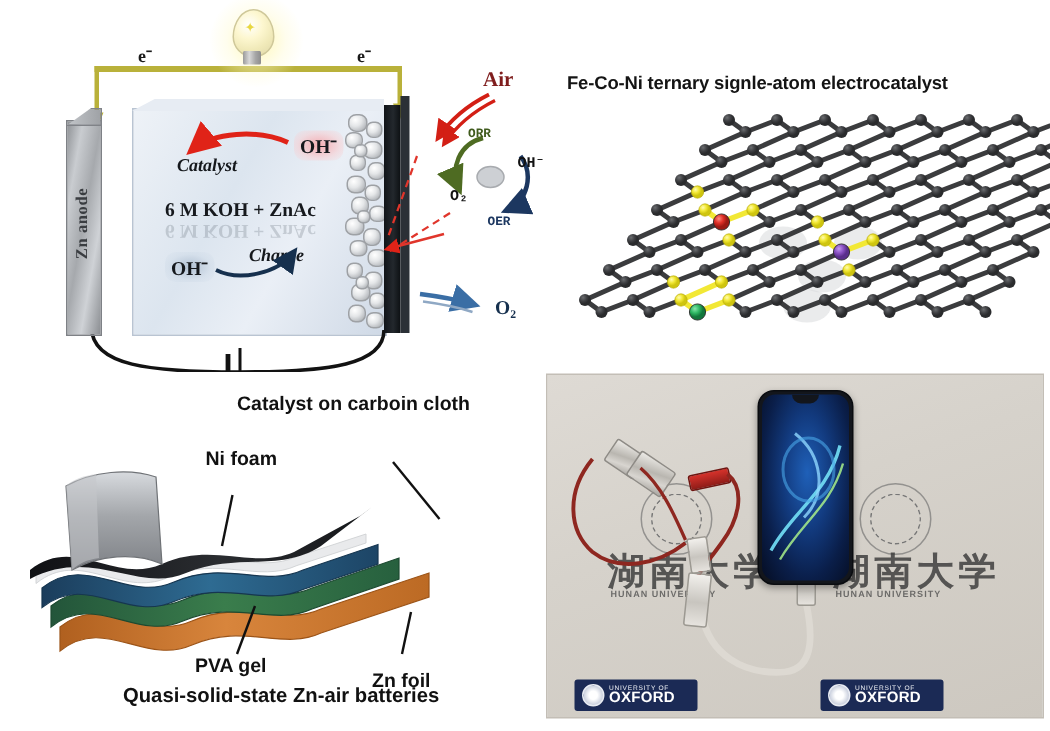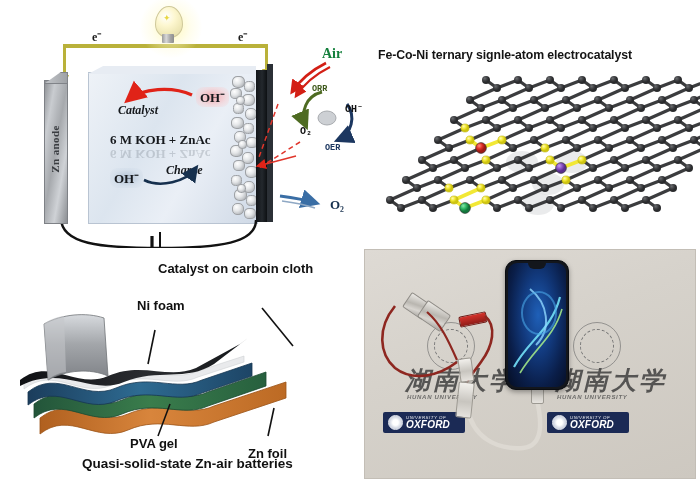--- a/index.html
+++ b/index.html
@@ -57,49 +57,49 @@
   .oh-blue{background:radial-gradient(ellipse at center,rgba(176,192,210,.95) 0%,rgba(206,218,231,.5) 60%,rgba(255,255,255,0) 100%);}
   .italic-lbl{position:absolute;font-family:"Liberation Serif",serif;font-style:italic;
      font-weight:bold;font-size:12px;color:#15181c;white-space:nowrap;}
   .elyte-text{position:absolute;font-family:"Liberation Serif",serif;font-weight:bold;
      font-size:13px;color:#16191d;white-space:nowrap;}
   .elyte-refl{position:absolute;font-family:"Liberation Serif",serif;font-weight:bold;
      font-size:13px;white-space:nowrap;transform:scaleY(-1);opacity:.22;color:#4a5560;
      filter:blur(.4px);}
 
   .air-lbl{position:absolute;font-family:"Liberation Serif",serif;font-weight:bold;
-     font-size:14px;color:#15803d;}
+     font-size:14px;color:#7f1d1d;}
   .rxn-lbl{position:absolute;font-family:Liberation Mono, monospace;font-weight:bold;
      font-size:8.5px;white-space:nowrap;}
   .o2-lbl{position:absolute;font-family:"Liberation Serif",serif;font-weight:bold;
      font-size:13px;color:#16304e;}
 
   
   #p-lattice{left:368px;top:0;width:332px;height:242px;}
   .lattice-title{position:absolute;left:10px;top:48px;font-size:12.3px;font-weight:bold;
      color:#141414;letter-spacing:-.1px;white-space:nowrap;}
 
   
   #p-stack{left:0;top:248px;width:358px;height:239px;}
   .stack-lbl{position:absolute;font-size:13px;font-weight:bold;color:#111;white-space:nowrap;}
   .stack-cap{position:absolute;font-size:13.5px;font-weight:bold;color:#111;white-space:nowrap;}
 
   
-  #p-photo{left:358px;top:243px;width:342px;height:244px;font-style:italic;}
+  #p-photo{left:358px;top:243px;width:342px;height:244px;}
   .photo-frame{position:absolute;left:6px;top:6px;width:330px;height:228px;
      background:linear-gradient(160deg,#dedad4 0%,#d6d2cb 40%,#cdc8c0 100%);
      border:1px solid #c3beb6;overflow:hidden;}
   .stamp{position:absolute;border-radius:50%;border:1.5px solid #6a6a6a;opacity:.62;}
   .stamp-inner{position:absolute;border:1px dashed #777;border-radius:50%;}
   .hanzi{position:absolute;font-family:"Liberation Serif",serif;font-weight:bold;
      color:#3a3a3a;white-space:nowrap;opacity:.82;}
   .hunan-en{position:absolute;font-size:6px;font-weight:bold;color:#4a4a4a;
      letter-spacing:.7px;white-space:nowrap;opacity:.75;}
   .oxford-badge{position:absolute;background:#1b2a55;border-radius:2px;
-     display:flex;align-items:center;gap:3px;padding:3px 5px;}
+     display:flex;align-items:center;gap:3px;padding:3px 5px;margin-top:41px;}
   .ox-crest{width:13px;height:13px;border-radius:50%;
      background:radial-gradient(circle,#ffffff 30%,#c9cfdd 70%,#1b2a55 100%);
      border:1px solid #e8ebf2;flex:none;}
   .ox-small{font-size:4.4px;color:#eef0f5;letter-spacing:.5px;line-height:5px;}
   .ox-big{font-size:10px;color:#ffffff;font-weight:bold;letter-spacing:.2px;line-height:10px;}
   .phone{position:absolute;border-radius:11px;background:#13161c;
      border:1.5px solid #0a0c10;box-shadow:0 2px 5px rgba(0,0,0,.35);overflow:hidden;}
   .phone-screen{position:absolute;left:2px;top:2px;right:2px;bottom:2px;border-radius:9px;
      background:radial-gradient(ellipse at 52% 42%,#1f60b8 0%,#123a7e 38%,#0a1e49 70%,#050d22 100%);
      overflow:hidden;}

